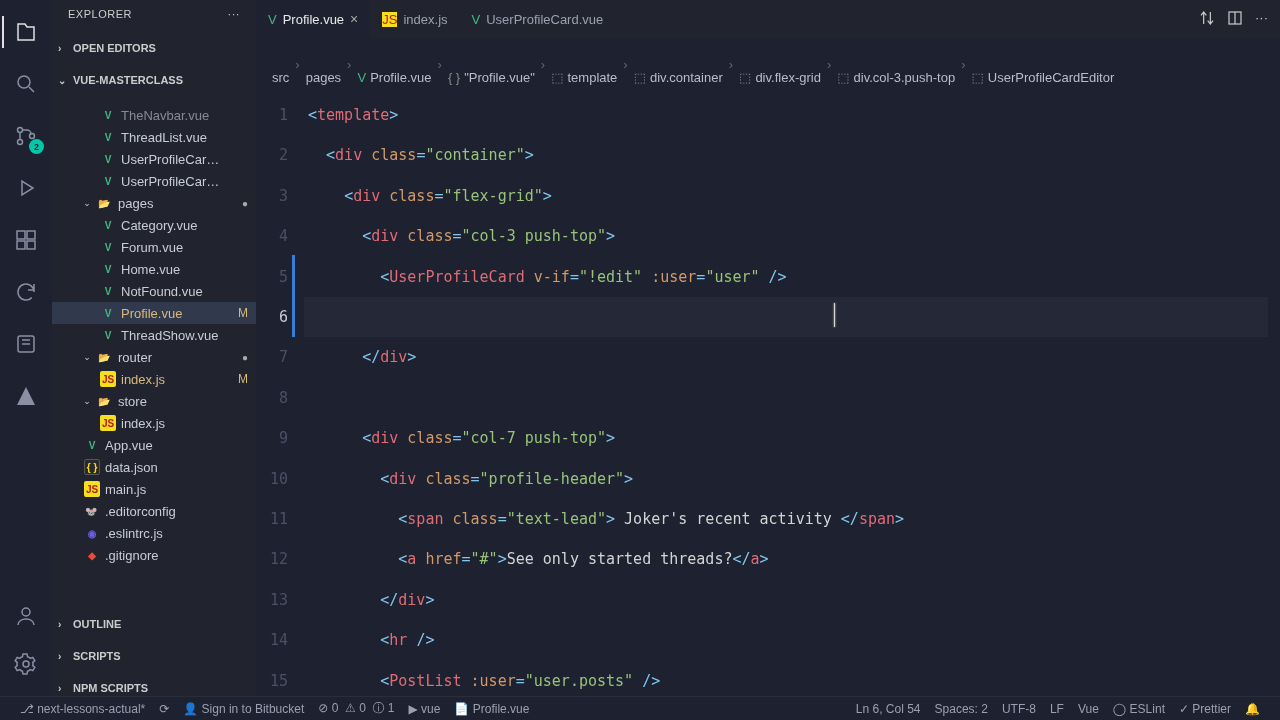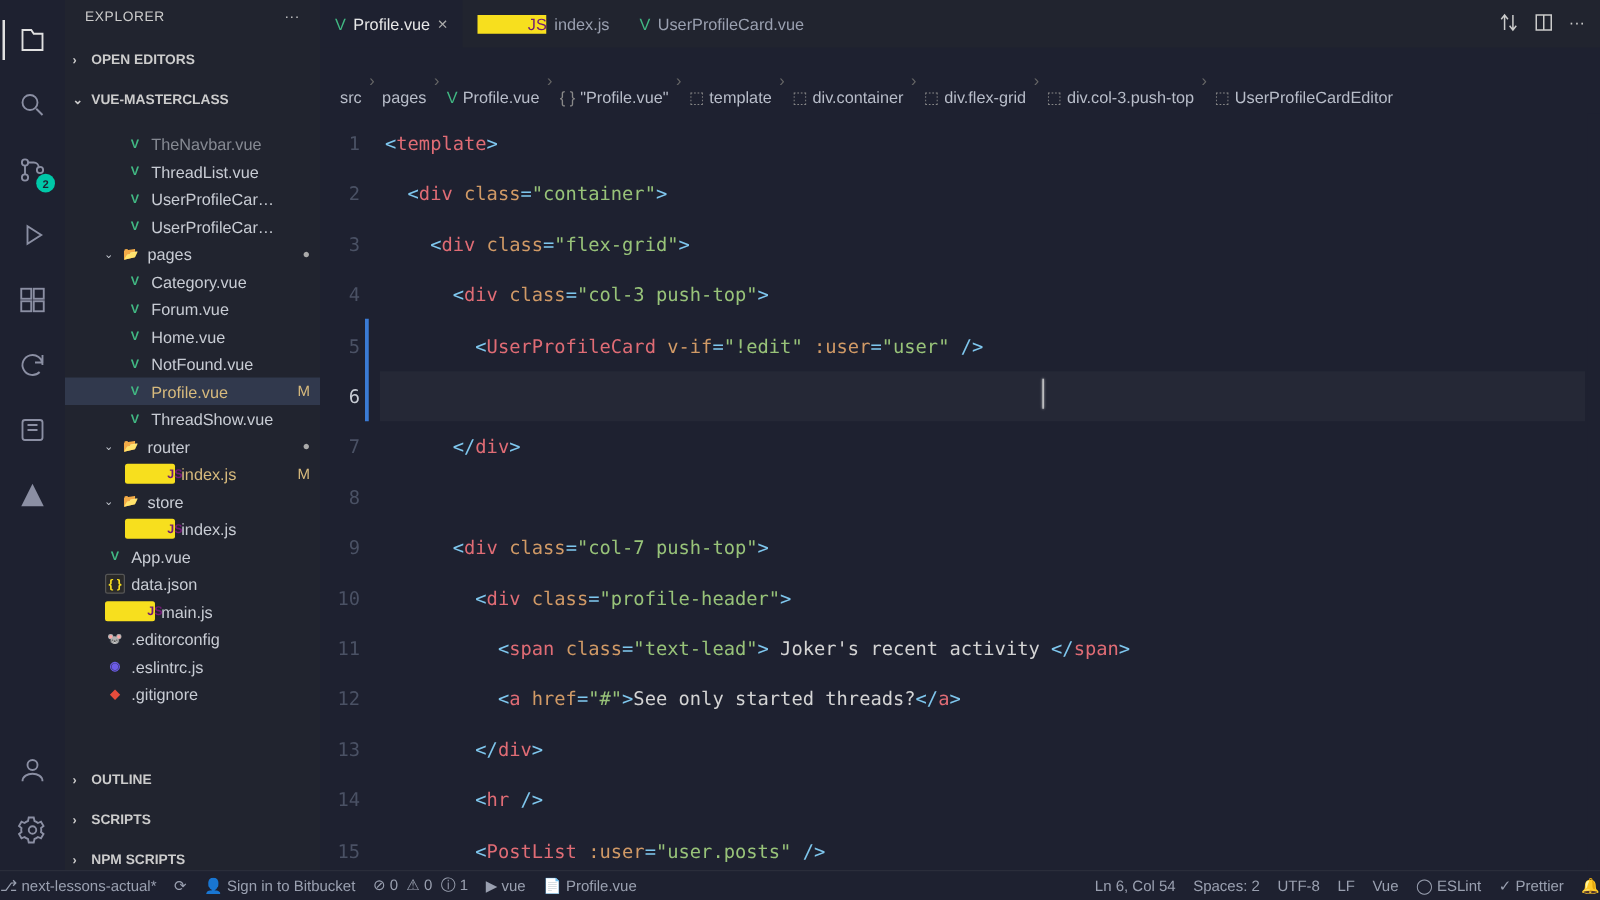--- a/index.html
+++ b/index.html
@@ -78,21 +78,21 @@
   white-space: nowrap;
   height: 22px;
 }
 .tree-item.selected { background: #31394d; }
 .tree-item .chev { font-size: 9px; width: 10px; text-align: center; color: #c8ccd4; }
 .tree-item .fi {
   width: 16px; height: 16px; display: inline-flex; align-items: center; justify-content: center;
   font-size: 10px; font-weight: bold; border-radius: 2px;
 }
 .fi-vue { color: #41b883; }
-.fi-js { background: #f7df1e; color: #701a75; padding-left: 40px; }
+.fi-js { background: #f7df1e; color: #b91c1c; }
 .fi-folder { color: #dcb67a; }
 .fi-json { color: #f7df1e; border: 1px solid #555; background: #2a2a2a; }
 .fi-eslint { color: #6c5ce7; }
 .fi-git { color: #e74c3c; }
 .fi-edit { color: #9aa0b0; }
 .mod-dot { color: #aaa; font-size: 10px; margin-left: auto; margin-right: 8px; }
 .mod-m { color: #d7ba7d; margin-left: auto; margin-right: 8px; font-size: 12px; }
 .editor-area { flex: 1; display: flex; flex-direction: column; background: #1e2130; overflow: hidden; position: relative; }
 .tabs {
   display: flex; align-items: center;
@@ -158,21 +158,21 @@
 .tk-attr { color: #d19a66; }
 .tk-str { color: #98c379; }
 .tk-txt { color: #d4d4d4; }
 .status-bar {
   height: 24px;
   background: #1e2130;
   border-top: 1px solid #2a2d3a;
   display: flex; align-items: center;
   font-size: 12px;
   color: #9aa0b0;
-  padding: 0 0;
+  padding: 0 20px;
   gap: 14px;
   justify-content: flex-end;
 }
 .status-bar .spacer { margin-left: auto; }
 svg.ico { width: 24px; height: 24px; }
 svg.ico-sm { width: 16px; height: 16px; }
 </style>
 </head>
 <body>
 

